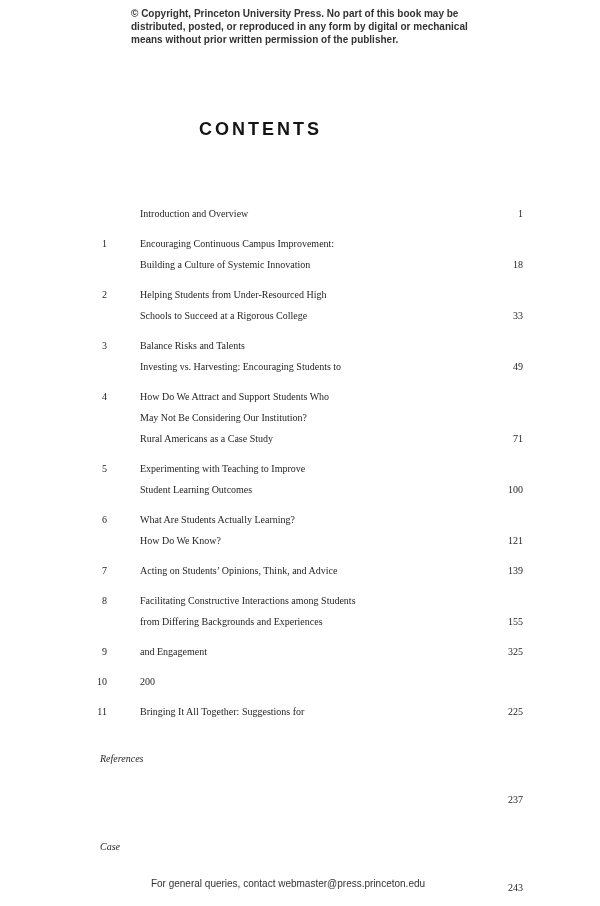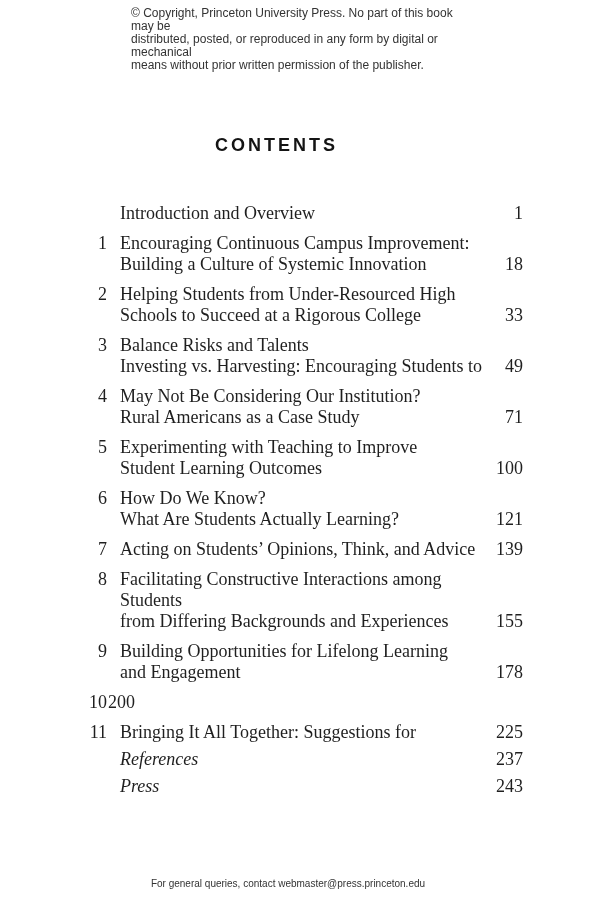--- a/index.html
+++ b/index.html
@@ -11,46 +11,48 @@
     overflow: hidden;
   }
   .page {
     position: absolute; inset: 0;
     background: #ffffff;
   }
   .copyright {
     position: absolute;
     top: 7px; left: 131px; width: 346px;
     font-family: "Liberation Sans", sans-serif;
-    font-size: 12px; line-height: 13px;
+    font-size: 10px; line-height: 13px;
     color: #333333;
     white-space: pre-line;
+    font-weight: bold;
   }
   .heading {
     position: absolute;
     top: 119px; left: 0; width: 521px;
-    margin: 16px;
+    margin: 0;
     text-align: center;
     font-family: "Liberation Sans", sans-serif;
     font-size: 18px; font-weight: bold;
     letter-spacing: 3px;
     color: #141414;
   }
   .toc {
     position: absolute;
     top: 194px; left: 87px; right: 77px;
     color: #1f1f1f;
   }
   .toc-row {
     display: flex;
     margin-top: 9px;
-    font-size: 18px;
+    font-size: 10px;
     line-height: 21px;
+    gap: 20px;
   }
-  .toc-row.italic { margin-top: 6px; }
+  .toc-row.italic { margin-top: 6px; flex-direction: column; }
   .toc-row .num {
     flex: none;
     width: 20px;
     text-align: right;
     align-self: flex-start;
   }
   .toc-row .title {
     flex: 1;
     margin-left: 13px;
   }
@@ -108,38 +110,39 @@
         <div class="num">3</div>
         <div class="title">
           <div class="title-line">Balance Risks and Talents</div>
           <div class="title-line">Investing vs. Harvesting: Encouraging Students to</div>
         </div>
         <div class="pgnum">49</div>
       </div>
       <div class="toc-row">
         <div class="num">4</div>
         <div class="title">
+          <div class="title-line">How Do We Attract and Support Students Who</div>
           <div class="title-line">May Not Be Considering Our Institution?</div>
           <div class="title-line">Rural Americans as a Case Study</div>
         </div>
         <div class="pgnum">71</div>
       </div>
       <div class="toc-row">
         <div class="num">5</div>
         <div class="title">
           <div class="title-line">Experimenting with Teaching to Improve</div>
           <div class="title-line">Student Learning Outcomes</div>
         </div>
         <div class="pgnum">100</div>
       </div>
       <div class="toc-row">
         <div class="num">6</div>
         <div class="title">
+          <div class="title-line">What Are Students Actually Learning?</div>
           <div class="title-line">How Do We Know?</div>
-          <div class="title-line">What Are Students Actually Learning?</div>
         </div>
         <div class="pgnum">121</div>
       </div>
       <div class="toc-row">
         <div class="num">7</div>
         <div class="title">
           <div class="title-line">Acting on Students’ Opinions, Think, and Advice</div>
         </div>
         <div class="pgnum">139</div>
       </div>
@@ -147,24 +150,23 @@
         <div class="num">8</div>
         <div class="title">
           <div class="title-line">Facilitating Constructive Interactions among Students</div>
           <div class="title-line">from Differing Backgrounds and Experiences</div>
         </div>
         <div class="pgnum">155</div>
       </div>
       <div class="toc-row">
         <div class="num">9</div>
         <div class="title">
-          <div class="title-line">Building Opportunities for Lifelong Learning</div>
           <div class="title-line">and Engagement</div>
         </div>
-        <div class="pgnum">178</div>
+        <div class="pgnum">325</div>
       </div>
       <div class="toc-row">
         <div class="num">10</div>
         <div class="pgnum">200</div>
       </div>
       <div class="toc-row">
         <div class="num">11</div>
         <div class="title">
           <div class="title-line">Bringing It All Together: Suggestions for</div>
         </div>
@@ -173,20 +175,20 @@
       <div class="toc-row italic">
         <div class="num"></div>
         <div class="title">
           <div class="title-line">References</div>
         </div>
         <div class="pgnum">237</div>
       </div>
       <div class="toc-row italic">
         <div class="num"></div>
         <div class="title">
-          <div class="title-line">Press</div>
+          <div class="title-line">Case</div>
         </div>
         <div class="pgnum">243</div>
       </div>
     </div>
 
   <div class="footer">For general queries, contact webmaster@press.princeton.edu</div>
 </div>
 
 </body></html>

